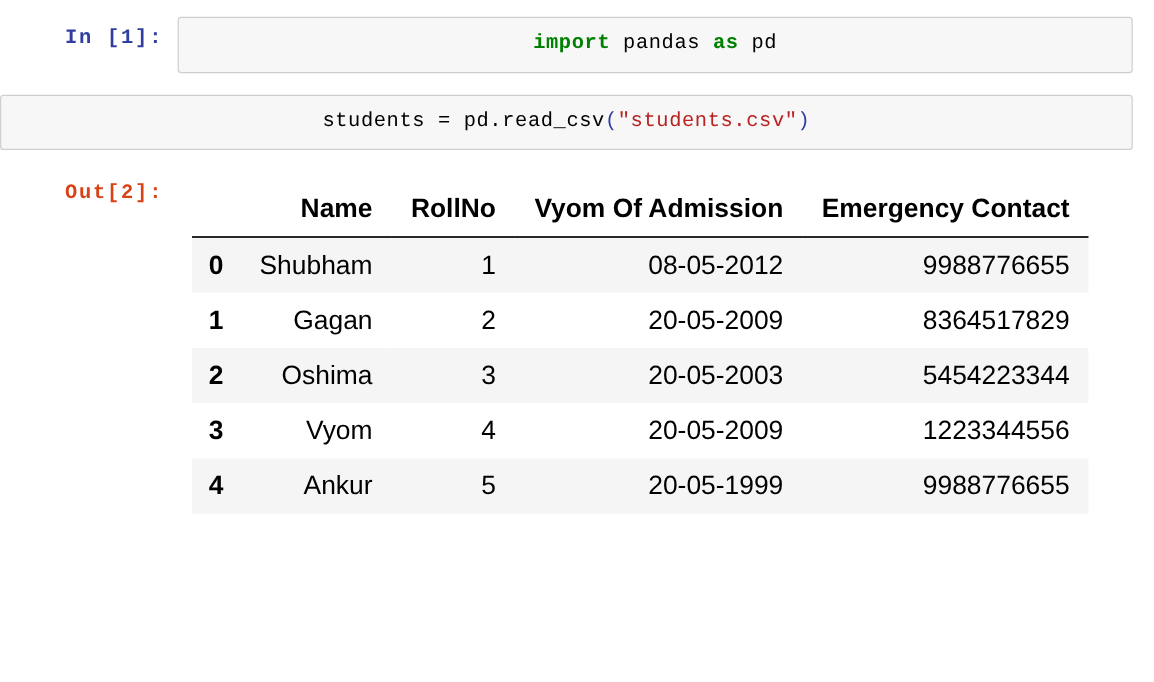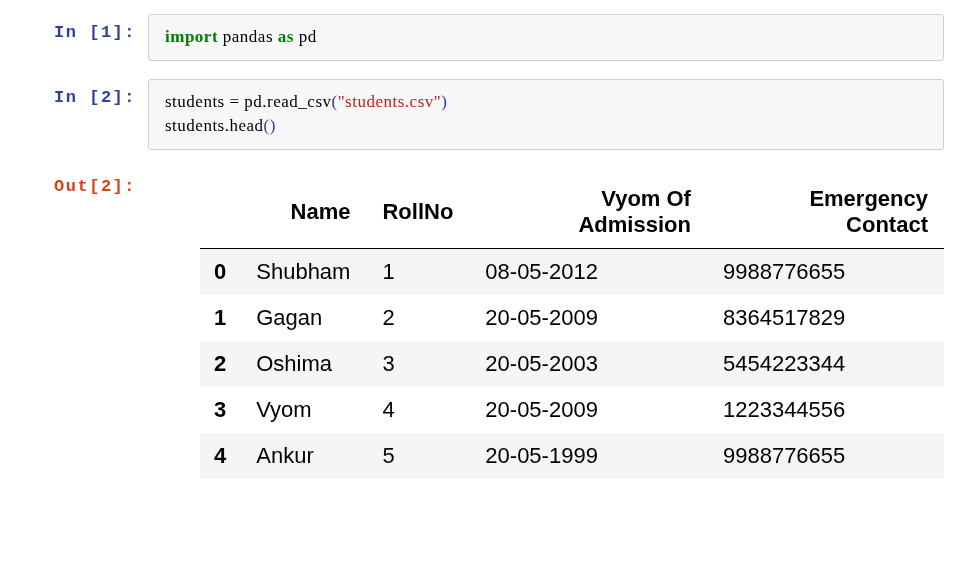--- a/index.html
+++ b/index.html
@@ -36,26 +36,27 @@
       color: #303F9F;
     }
     .prompt-out {
       color: #D84315;
     }
     .code-box {
       flex: 1;
       background: #f7f7f7;
       border: 1px solid #cfcfcf;
       border-radius: 3px;
-      padding: 10px 16px;
+      padding: 10px 28px;
       margin-right: 18px;
-      font-family: Liberation Serif, serif;
+      font-family: Liberation Mono, monospace;
       font-size: 17px;
       line-height: 1.45;
       letter-spacing: 0.5px;
+      text-align: center;
     }
     .code-box .kw-green {
       color: #008000;
       font-weight: bold;
     }
     .code-box .str {
       color: #BA2121;
     }
     .code-box .paren {
       color: #303F9F;
@@ -82,50 +83,48 @@
       text-align: right;
       padding-right: 14px;
       background: #fff;
     }
     table.dataframe tbody th {
       text-align: right;
       font-weight: bold;
       padding: 10px 14px;
     }
     table.dataframe tbody td {
+      text-align: right;
       padding: 8px 16px;
     }
     table.dataframe tbody tr:nth-child(odd) {
       background: #f5f5f5;
     }
     table.dataframe tbody tr:nth-child(even) {
       background: #ffffff;
     }
     .cell-out {
       margin-bottom: 0;
-      gap: 40px;
     }
   </style>
 </head>
 <body>
 
 <div class="container">
 
   <div class="cell">
     <div class="prompt prompt-in">In [1]:</div>
     <div class="code-box">
       <span><span class="kw-green">import</span><span> pandas </span><span class="kw-green">as</span><span> pd</span></span>
     </div>
   </div>
 
   <div class="cell">
-    <div class="prompt prompt-in">In [2]:</div>
     <div class="code-box">
       <div><span>students </span><span>=</span><span> pd.read_csv</span><span class="paren">(</span><span class="str">"students.csv"</span><span class="paren">)</span></div>
-      <div><span>students.head</span><span class="paren">(</span><span class="paren">)</span></div>
     </div>
   </div>
 
   <div class="cell cell-out">
     <div class="prompt prompt-out">Out[2]:</div>
     <div class="output-area">
       <table class="dataframe">
         <thead>
           <tr>
             <th></th>

